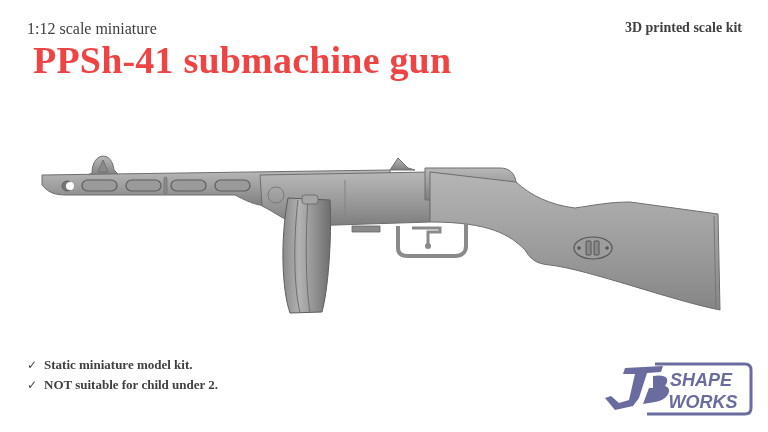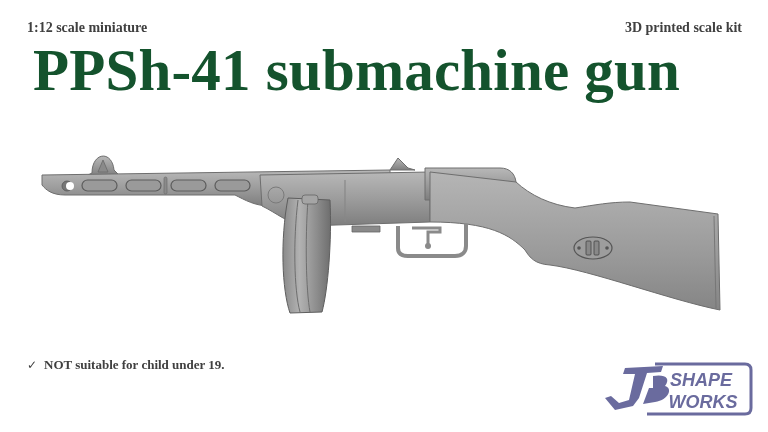--- a/index.html
+++ b/index.html
@@ -1,27 +1,27 @@
 <!DOCTYPE html>
 <html><head>
   <meta charset="utf-8">
   <style>
     html, body { margin: 0; padding: 0; }
     body {
       width: 768px; height: 432px; background: #ffffff; position: relative; overflow: hidden;
       font-family: "Liberation Serif", "DejaVu Serif", serif; color: #404040;
     }
     .scale-label {
-      position: absolute; left: 27px; top: 20px; font-size: 14px; font-weight: bold; color: #404040;
+      position: absolute; left: 27px; top: 20px; font-size: 16px; font-weight: normal; color: #404040;
     }
     .kit-label {
       position: absolute; right: 26px; top: 20px; font-size: 14px; font-weight: bold; color: #404040;
     }
     .title {
-      position: absolute; left: 33px; top: 41px; font-size: 59px; font-weight: bold; color: #14532d;
+      position: absolute; left: 33px; top: 41px; font-size: 38px; font-weight: bold; color: #ef4444;
       letter-spacing: 0.2px; white-space: nowrap; line-height: 1;
     }
     .gun {
       position: absolute; left: 30px; top: 140px; width: 700px; height: 190px;
     }
     .features {
       position: absolute; left: 27px; top: 355px; margin: 0; padding: 0; list-style: none;
     }
     .features li {
       font-size: 13px; font-weight: bold; color: #404040; height: 20px; line-height: 20px; white-space: nowrap;
@@ -95,21 +95,24 @@
   <path d="M322 86 L350 86 L350 92 L322 92 Z" fill="#8a8a8a" stroke="#666" stroke-width="0.8"></path>
 
   <path d="M258 58 L300 60 C302 100, 298 150, 292 172 L260 173 C252 150, 250 100, 258 58 Z" fill="url(#drum)" stroke="#5e5e5e" stroke-width="1"></path>
   <path d="M268 60 C263 100, 264 150, 270 172" fill="none" stroke="#6e6e6e" stroke-width="1"></path>
   <path d="M278 60 C275 100, 276 150, 280 172" fill="none" stroke="#6e6e6e" stroke-width="1"></path>
   <rect x="272" y="55" width="16" height="9" rx="3" fill="#a5a5a5" stroke="#666" stroke-width="0.8"></rect>
 </svg>
 
 <ul class="features">
   <li>
-    <span class="check">✓</span><span>NOT suitable for child under 19.</span>
+    <span class="check">✓</span><span>Static miniature model kit.</span>
+  </li>
+  <li>
+    <span class="check">✓</span><span>NOT suitable for child under 2.</span>
   </li>
 </ul>
 
 <svg class="logo" viewBox="0 0 150 60" xmlns="http://www.w3.org/2000/svg">
 
   <path d="M52 6 L142 6 Q148 6 148 12 L148 50 Q148 56 142 56 L44 56" fill="none" stroke="#6a6b9e" stroke-width="3"></path>
 
   <path d="M22 10 L60 8 L58 14 L44 15 L36 40 L30 48 L12 52 L2 40 L8 38 L16 45 L26 42 L32 16 L20 16 Z" fill="#6a6b9e"></path>
   <path d="M50 18 C62 16, 68 20, 62 28 C70 30, 66 42, 52 44 L40 46 L46 30 L54 30 C60 30, 58 36, 52 38 L50 38 Z" fill="#6a6b9e"></path>
   <text x="98" y="28" text-anchor="middle" font-family="Liberation Sans, sans-serif" font-weight="bold" font-style="italic" font-size="18" fill="#6a6b9e">SHAPE</text>

